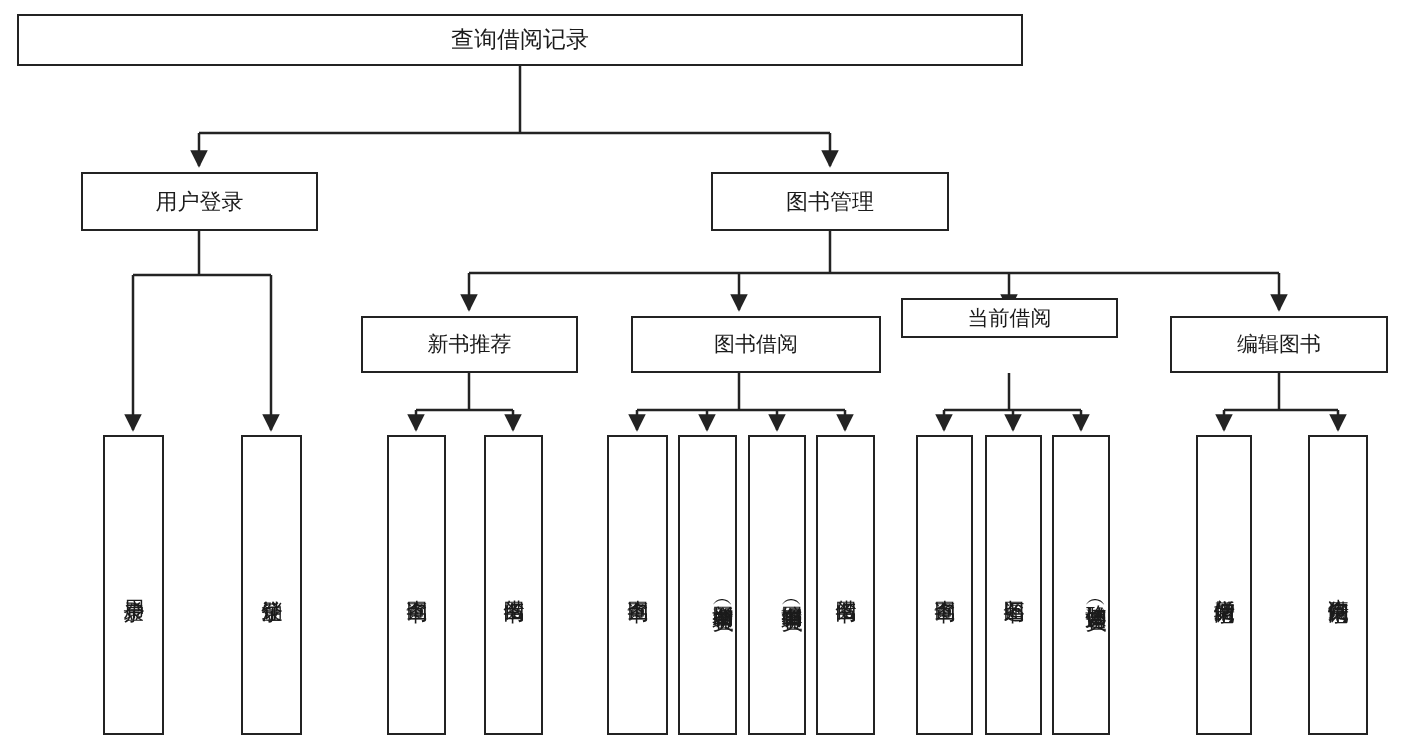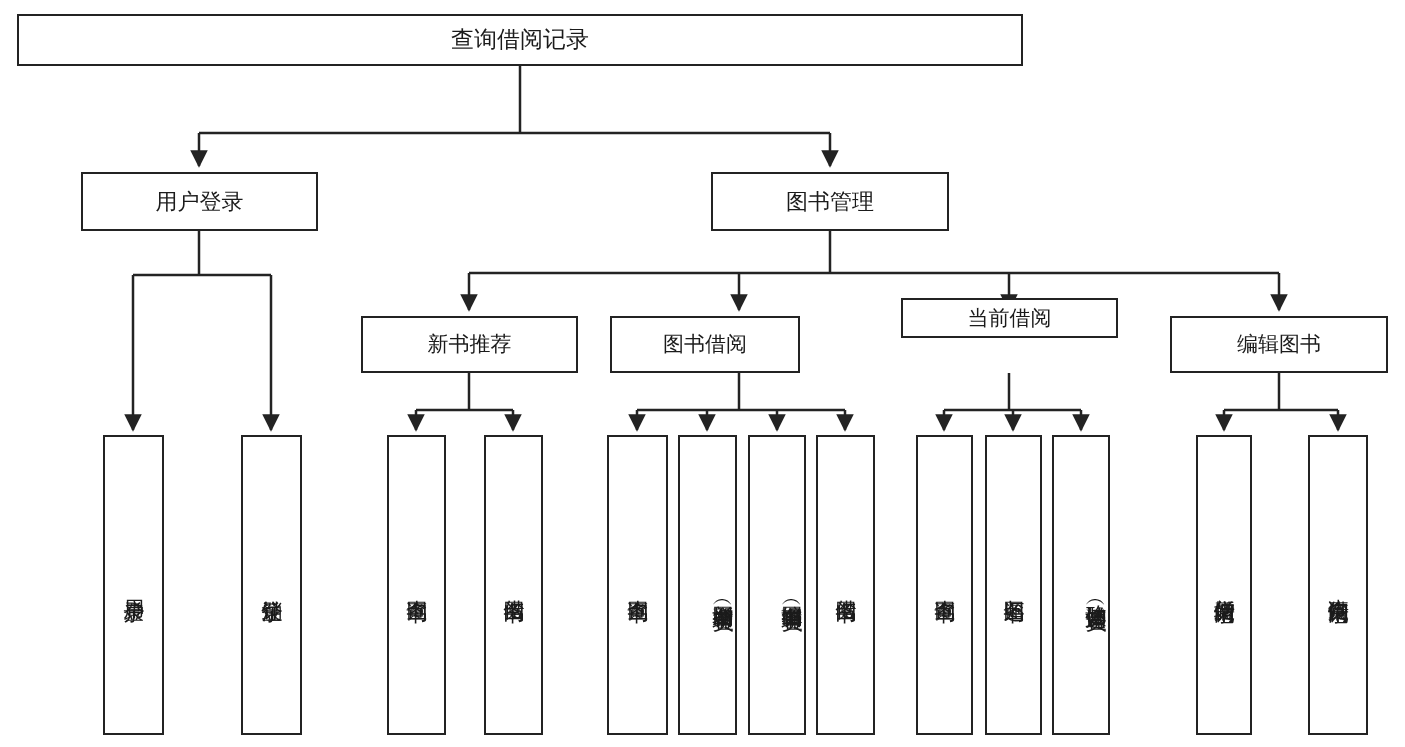--- a/index.html
+++ b/index.html
@@ -124,21 +124,21 @@
       <path d="M 1338 410 L 1338 430" marker-end="url(#arrow)"></path>
     </g>
   </svg>
 
   <div class="node root" style="left:17px; top:14px; width:1006px; height:52px;">查询借阅记录</div>
 
   <div class="node lvl2" style="left:81px; top:172px; width:237px; height:59px;">用户登录</div>
   <div class="node lvl2" style="left:711px; top:172px; width:238px; height:59px;">图书管理</div>
 
   <div class="node lvl3" style="left:361px; top:316px; width:217px; height:57px;">新书推荐</div>
-  <div class="node lvl3" style="left:610px; top:316px; width:190px; height:57px;">图书借阅</div>
+  <div class="node lvl3" style="left:631px; top:316px; width:250px; height:57px;">图书借阅</div>
   <div class="node lvl3" style="left:901px; top:298px; width:217px; height:40px;">当前借阅</div>
   <div class="node lvl3" style="left:1170px; top:316px; width:218px; height:57px;">编辑图书</div>
 
   <div class="node leaf center-v" style="left:103px; top:435px; width:61px; height:300px;">用户登录</div>
   <div class="node leaf center-v" style="left:241px; top:435px; width:61px; height:300px;">注销登录</div>
 
   <div class="node leaf center-v" style="left:387px; top:435px; width:59px; height:300px;">查询图书</div>
   <div class="node leaf center-v" style="left:484px; top:435px; width:59px; height:300px;">借阅图书</div>
 
   <div class="node leaf center-v" style="left:607px; top:435px; width:61px; height:300px;">查询图书</div>

